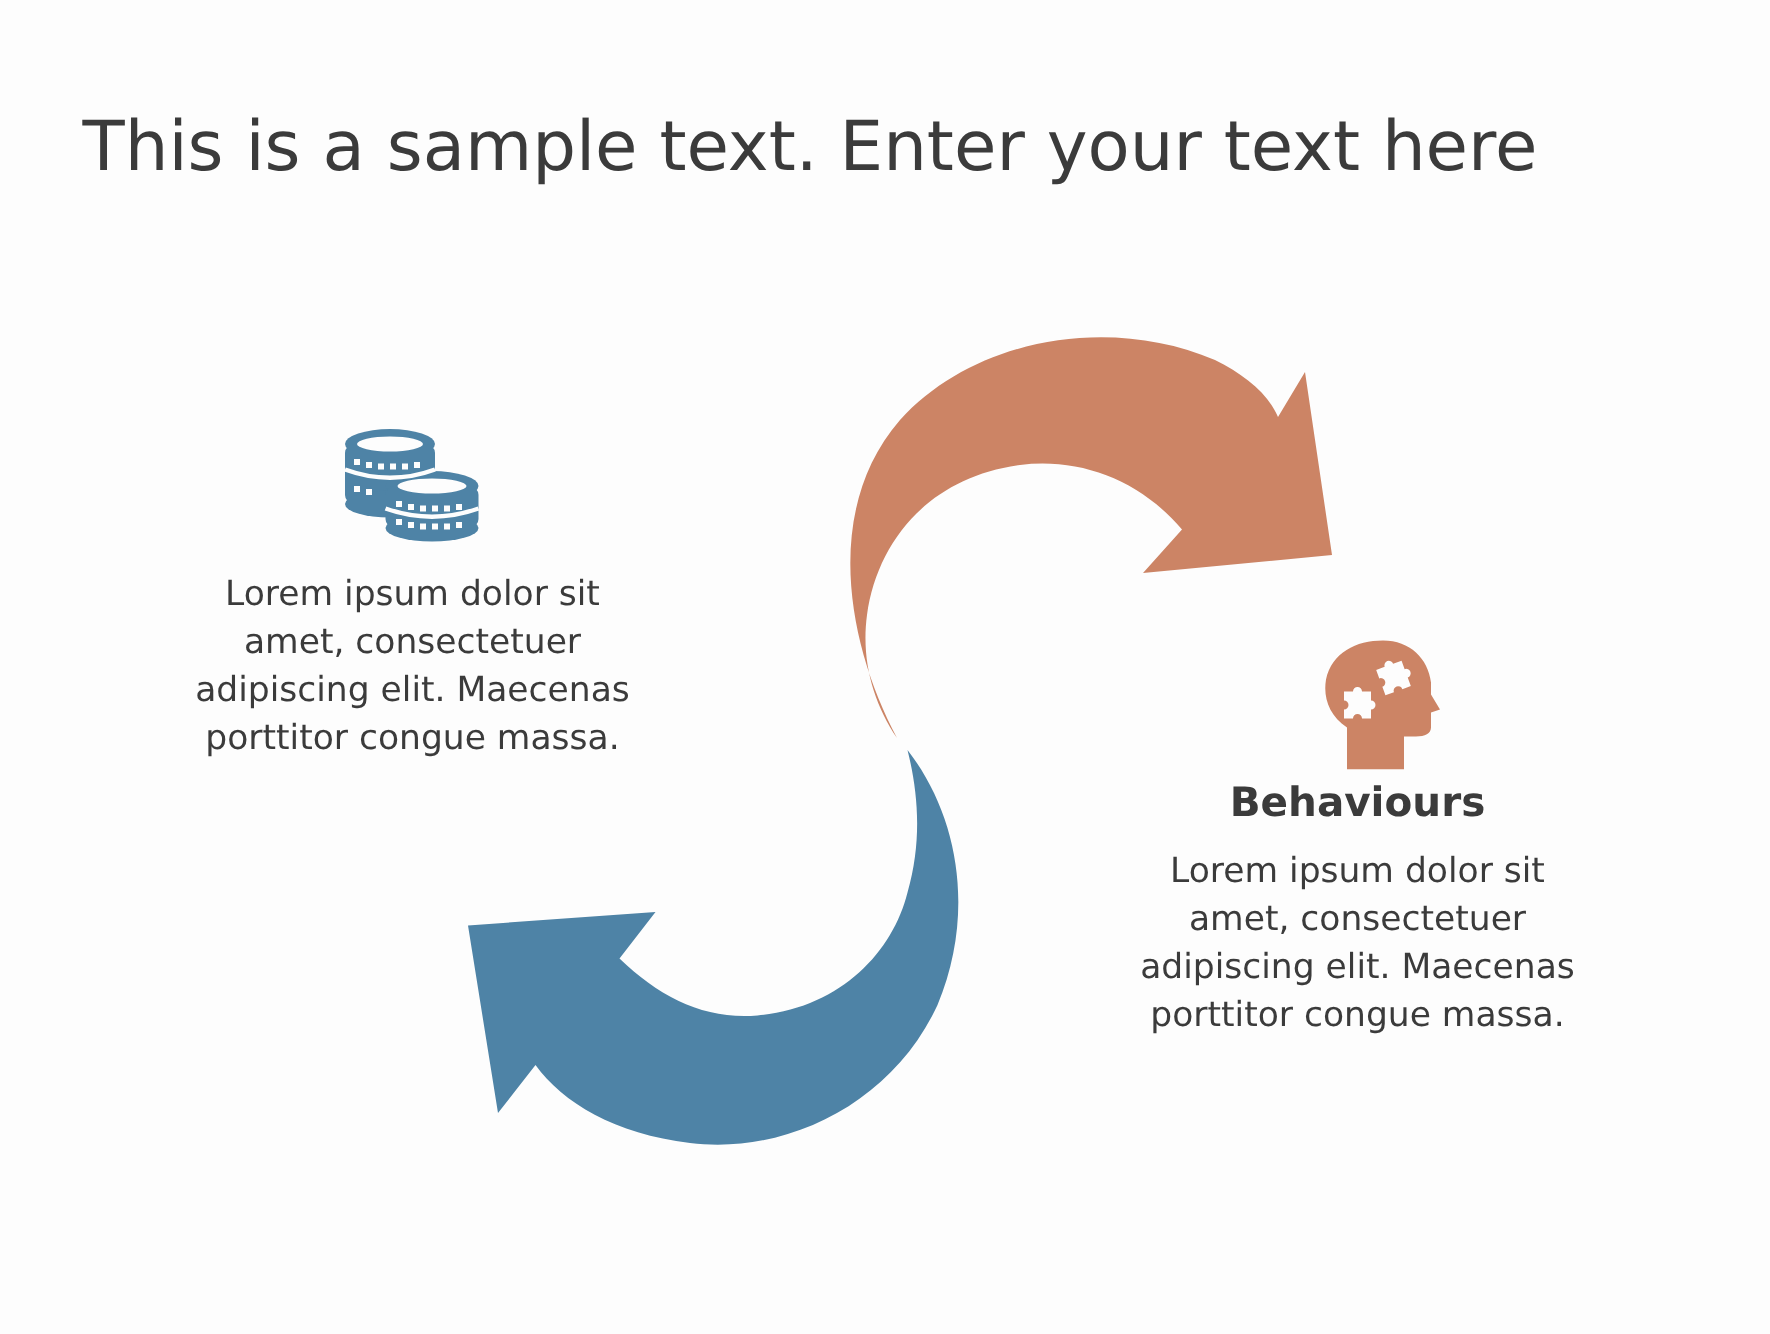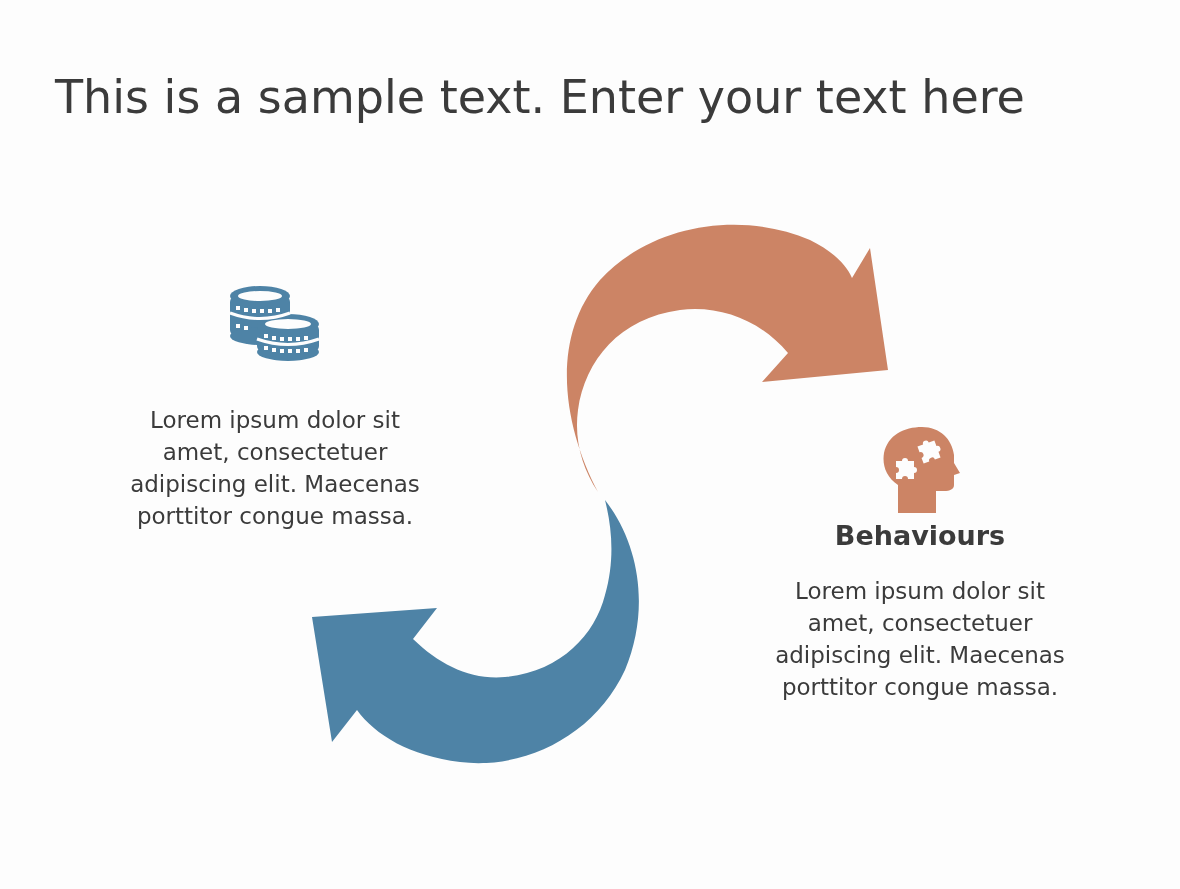--- a/index.html
+++ b/index.html
@@ -15,24 +15,24 @@
       position: absolute; left: 55px; top: 70px;
       font-size: 46px; font-weight: normal; color: #3b3b3b;
       letter-spacing: 0px; white-space: nowrap;
     }
     .diagram { position: absolute; left: 0; top: 0; width: 1180px; height: 889px; }
     .block { position: absolute; text-align: center; }
     .block .heading {
       font-weight: bold; font-size: 27px; color: #3b3b3b; margin-bottom: 14px;
     }
     .block .body {
-      font-size: 23px; line-height: 32px; color: #3b3b3b; margin-top: 24px;
+      font-size: 23px; line-height: 32px; color: #3b3b3b;
     }
     .block-values { left: 100px; top: 380px; width: 350px; }
-    .block-behaviours { left: 745px; top: 520px; width: 350px; }
+    .block-behaviours { left: 730px; top: 520px; width: 350px; }
     .icon { position: absolute; }
     .icon-coins { left: 228px; top: 284px; width: 94px; height: 78px; }
     .icon-head { left: 882px; top: 425px; width: 80px; height: 88px; }
   </style>
 </head>
 <body>
 
 <div class="title">This is a sample text. Enter your text here</div>
 
 <svg class="diagram" viewBox="0 0 1180 889" xmlns="http://www.w3.org/2000/svg">

